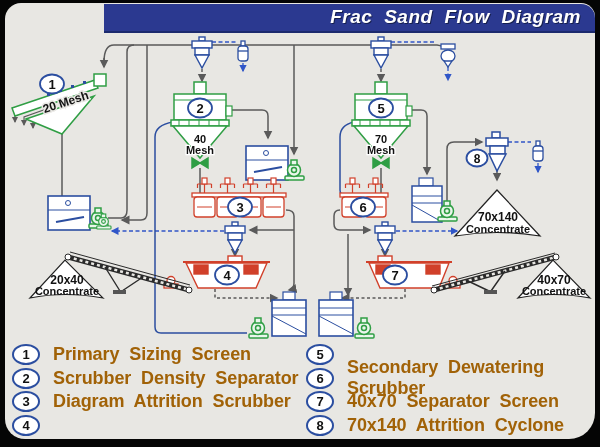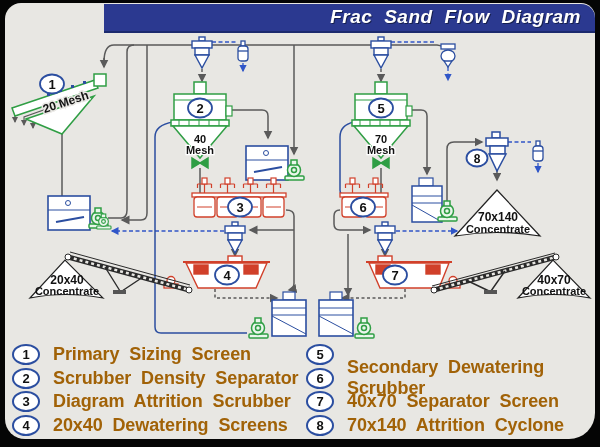--- a/index.html
+++ b/index.html
@@ -320,21 +320,20 @@
     <div class="legend-item">
       <span class="badge">2</span>
       <span class="legend-label">Scrubber Density Separator</span>
     </div>
     <div class="legend-item">
       <span class="badge">3</span>
       <span class="legend-label">Diagram Attrition Scrubber</span>
     </div>
     <div class="legend-item">
       <span class="badge">4</span>
-      <span class="legend-label">20x40 Dewatering Screens</span>
     </div>
     <div class="legend-item">
       <span class="badge">5</span>
     </div>
     <div class="legend-item">
       <span class="badge">6</span>
       <span class="legend-label">Secondary Dewatering Scrubber</span>
     </div>
     <div class="legend-item">
       <span class="badge">7</span>

